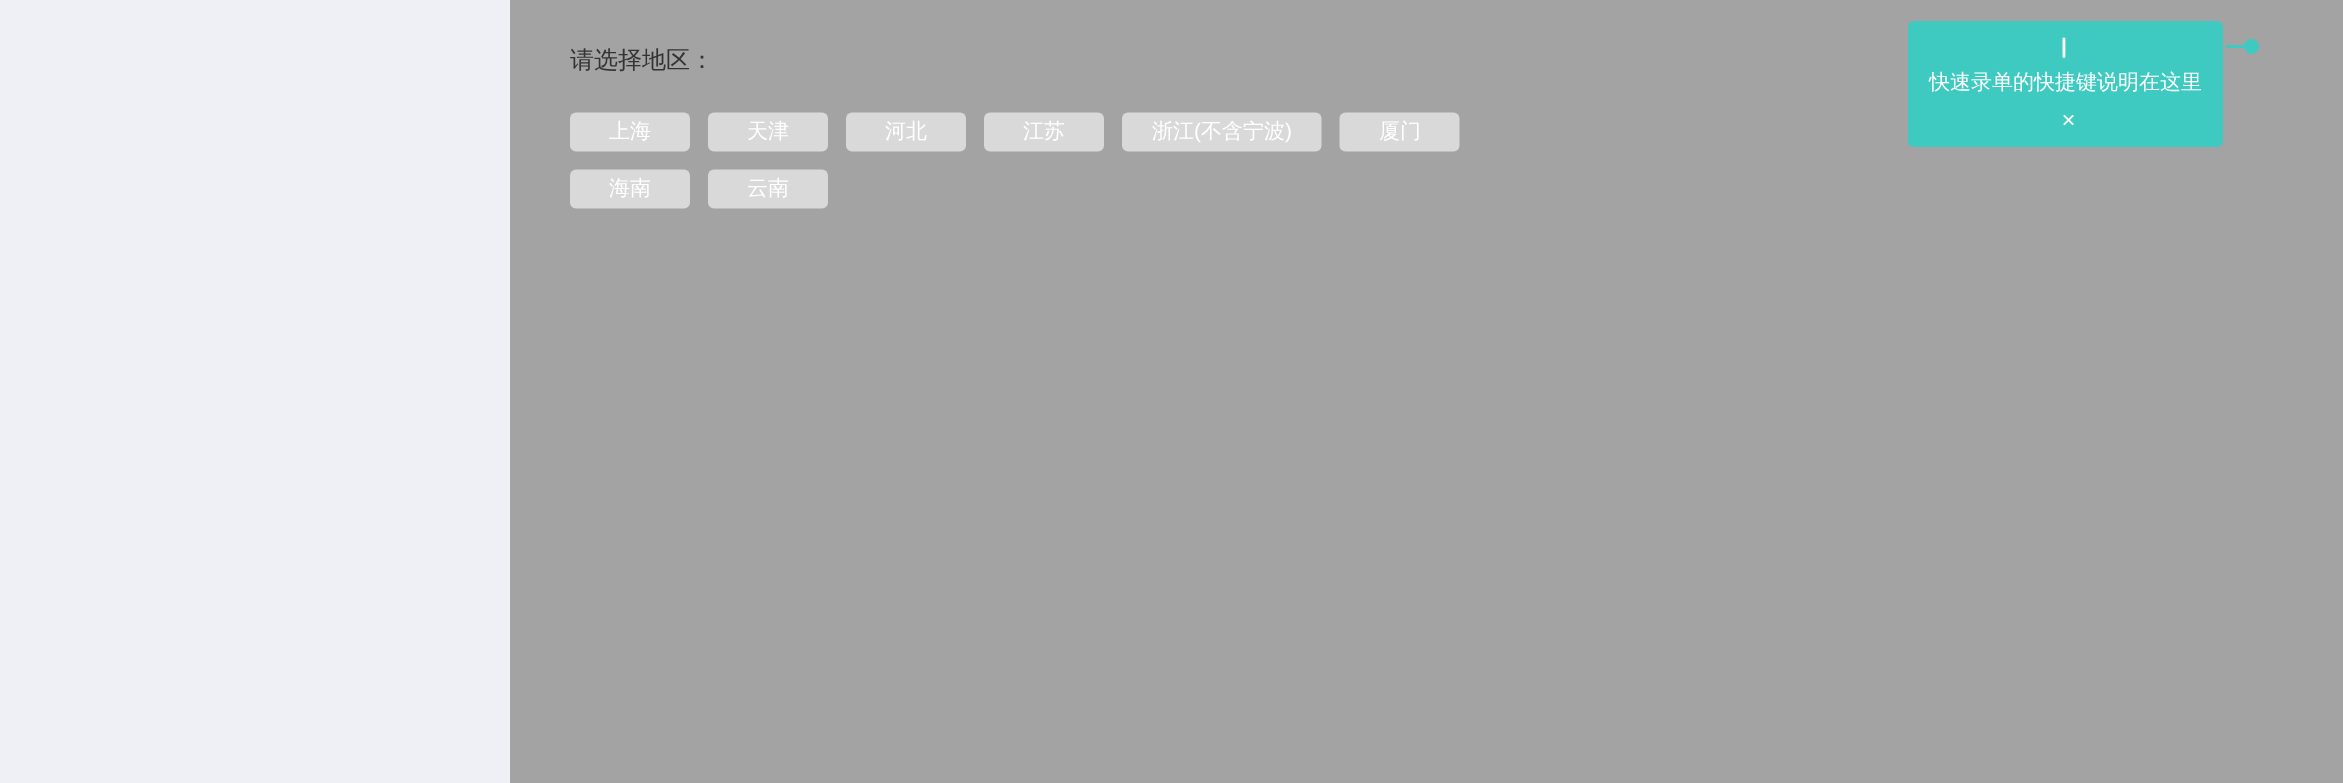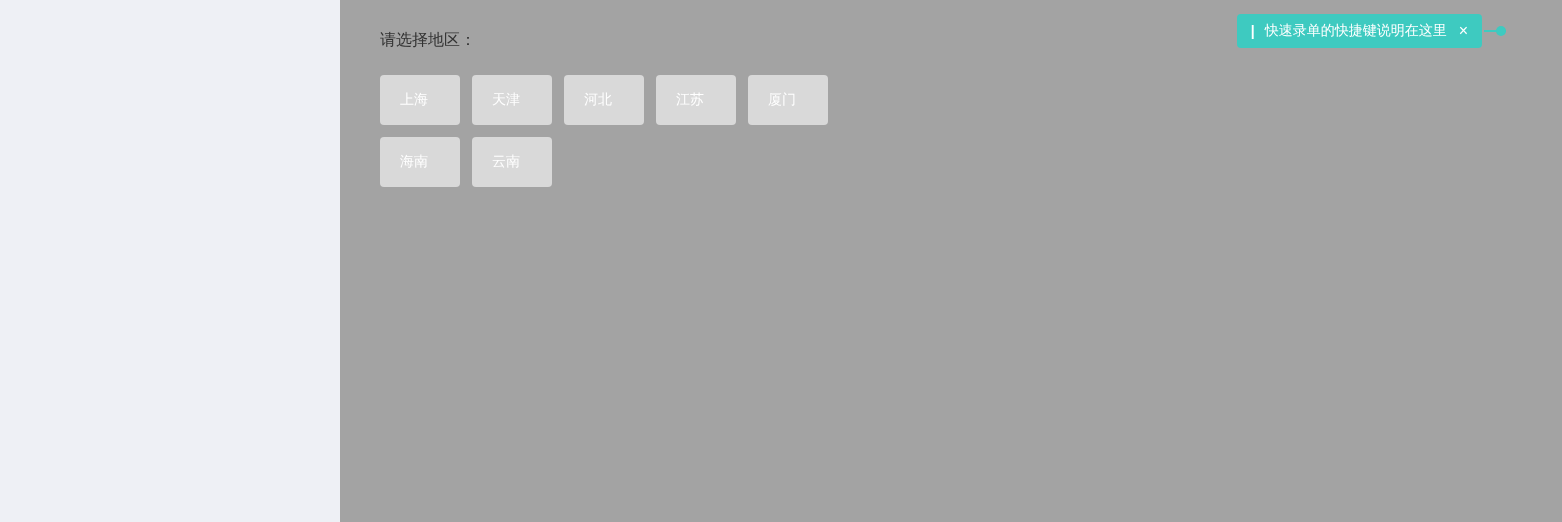--- a/index.html
+++ b/index.html
@@ -48,41 +48,42 @@
       flex-wrap: wrap;
       gap: 12px;
     }
 
     .region-btn {
       background: #d9d9d9;
       border: none;
       border-radius: 4px;
       color: #fff;
       font-size: 14px;
-      padding: 16px 20px;
+      padding: 4px 20px;
       cursor: pointer;
       white-space: nowrap;
       min-width: 80px;
-      text-align: left;
+      text-align: center;
     }
 
     
     .tooltip-banner {
       position: absolute;
       top: 14px;
       right: 80px;
       background: #3ecac0;
       color: #fff;
       font-size: 14px;
       padding: 8px 14px;
       border-radius: 4px;
       display: flex;
       align-items: center;
       gap: 8px;
       white-space: nowrap;
+      flex-direction: column;
     }
 
     .tooltip-banner::before {
       content: '|';
       font-weight: bold;
       margin-right: 2px;
     }
 
     .tooltip-close {
       cursor: pointer;
@@ -116,20 +117,21 @@
 
 <div class="main-content">
   <div class="page-title">请选择地区：</div>
 
   <div class="region-buttons">
 
     <button class="region-btn">上海</button>
     <button class="region-btn">天津</button>
     <button class="region-btn">河北</button>
     <button class="region-btn">江苏</button>
+    <button class="region-btn">浙江(不含宁波)</button>
     <button class="region-btn">厦门</button>
   </div>
 
   <div class="region-buttons" style="margin-top: 12px;">
 
     <button class="region-btn">海南</button>
     <button class="region-btn">云南</button>
   </div>
 </div>
 

